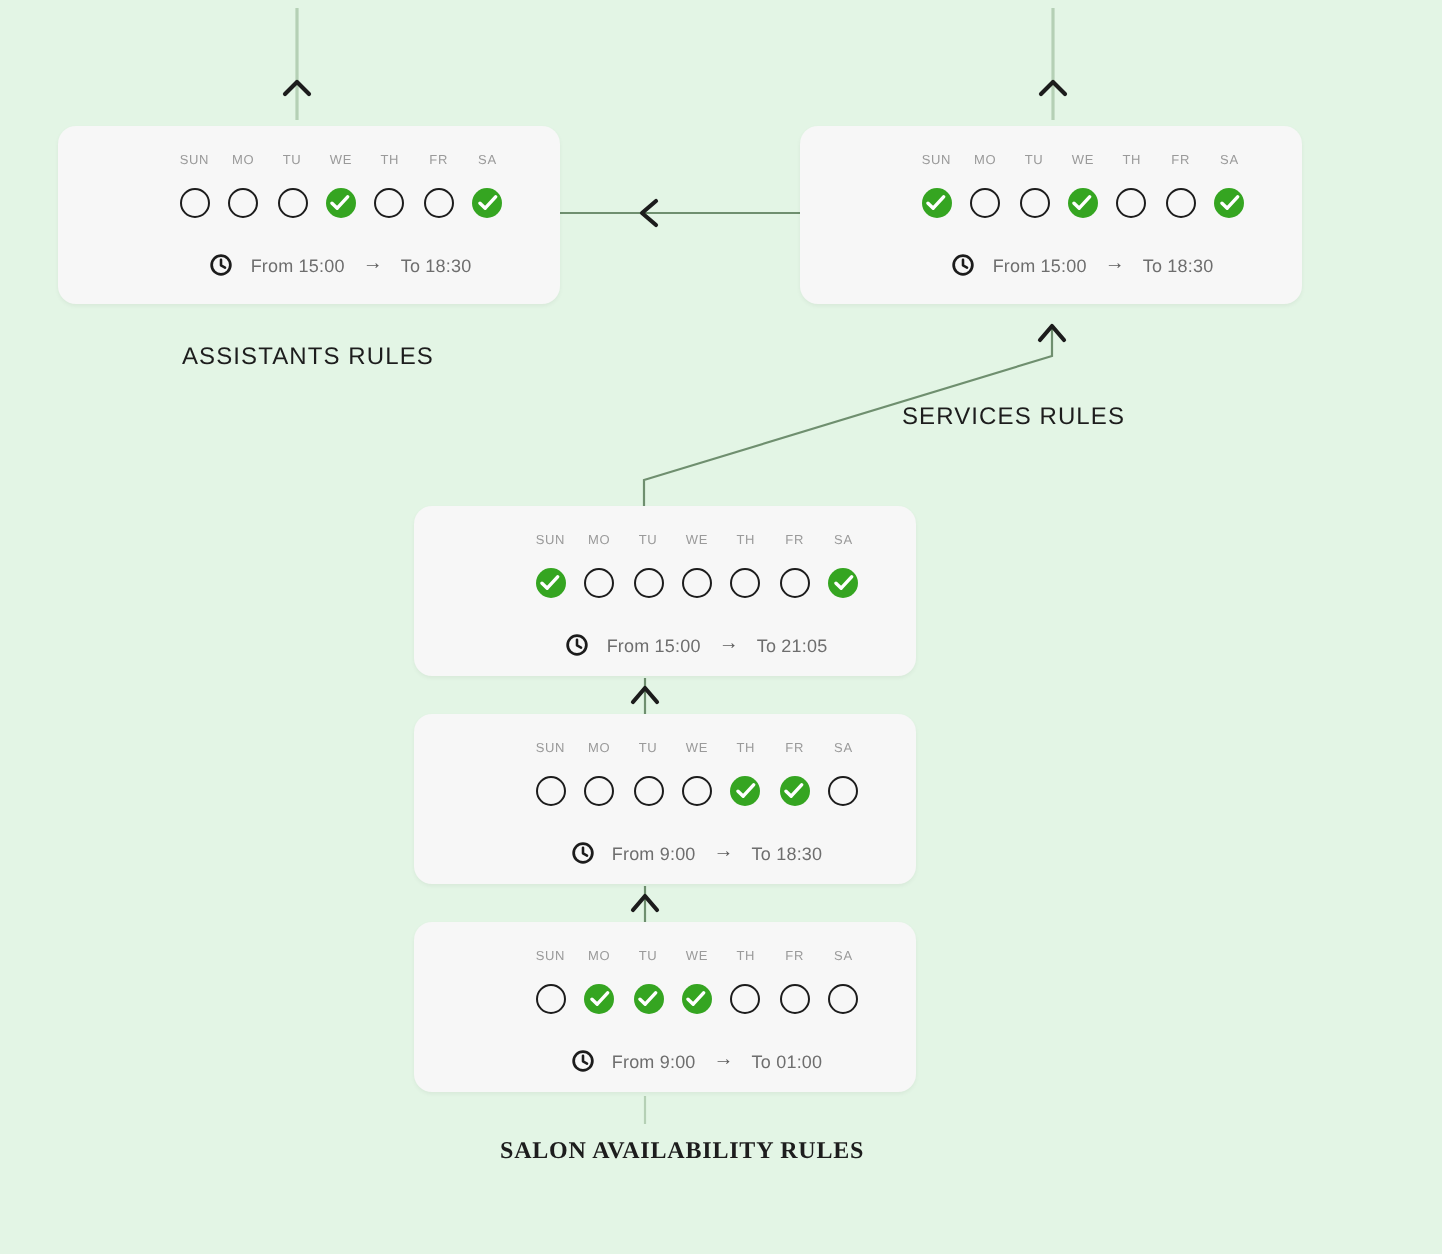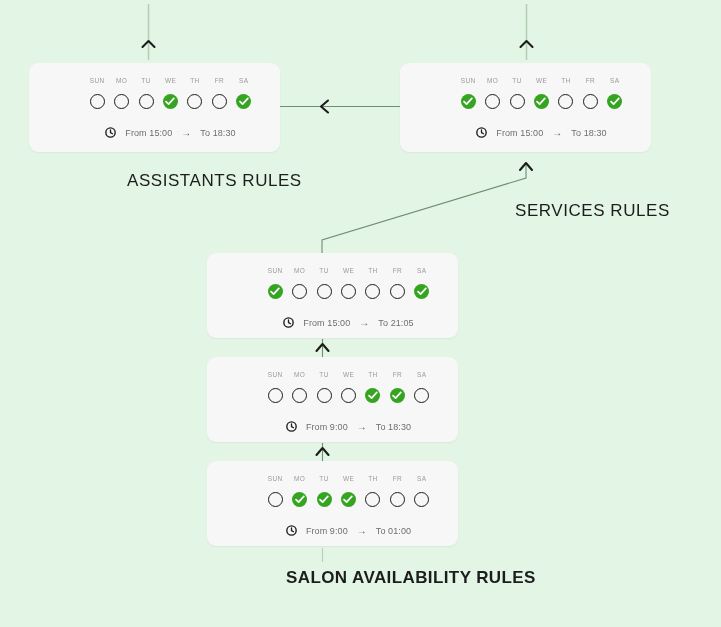--- a/index.html
+++ b/index.html
@@ -101,27 +101,26 @@
     margin: 0 9px;
     font-size: 10px;
     color: #5c5c5c;
     line-height: 1;
     transform: translateY(-0.5px);
   }
 
   
   .caption {
     position: absolute;
-    font-size: 17px;
+    font-size: 12px;
     letter-spacing: 0.55px;
     color: #1d1d1d;
     white-space: nowrap;
-    margin-left: 36px;
-  }
-  .caption.bold { font-weight: bold; letter-spacing: 0.4px; }
+  }
+  .caption.bold { font-weight: bold; letter-spacing: 0.4px; font-family: Liberation Serif, serif; }
 </style>
 </head>
 <body>
 
 <div id="stage">
 
   <svg id="connectors" viewBox="0 0 721 627" width="721" height="627">
 
     <line x1="148.5" y1="4" x2="148.5" y2="60" stroke="#b5d0b5" stroke-width="1.6"></line>
     <path d="M142.5,47 L148.5,41 L154.5,47" fill="none" stroke="#1c1c1c" stroke-width="2.1" stroke-linecap="round" stroke-linejoin="round"></path>
@@ -397,17 +396,17 @@
           <path d="M6,3.1 L6,6.2 L8.2,7.4" fill="none" stroke="#1c1c1c" stroke-width="1.4" stroke-linecap="round" stroke-linejoin="round"></path>
         </svg>
         <span class="time-text">From 9:00</span>
         <span class="time-arrow">→</span>
         <span class="time-text">To 01:00</span>
       </div>
     </div>
 
   <div class="caption" style="left:91px; top:171px;">ASSISTANTS RULES</div>
 
-  <div class="caption" style="left:479px; top:201px;">SERVICES RULES</div>
+  <div class="caption" style="left:451px; top:201px;">SERVICES RULES</div>
 
   <div class="caption bold" style="left:250px; top:568px;">SALON AVAILABILITY RULES</div>
 
 </div>
 
 </body></html>

